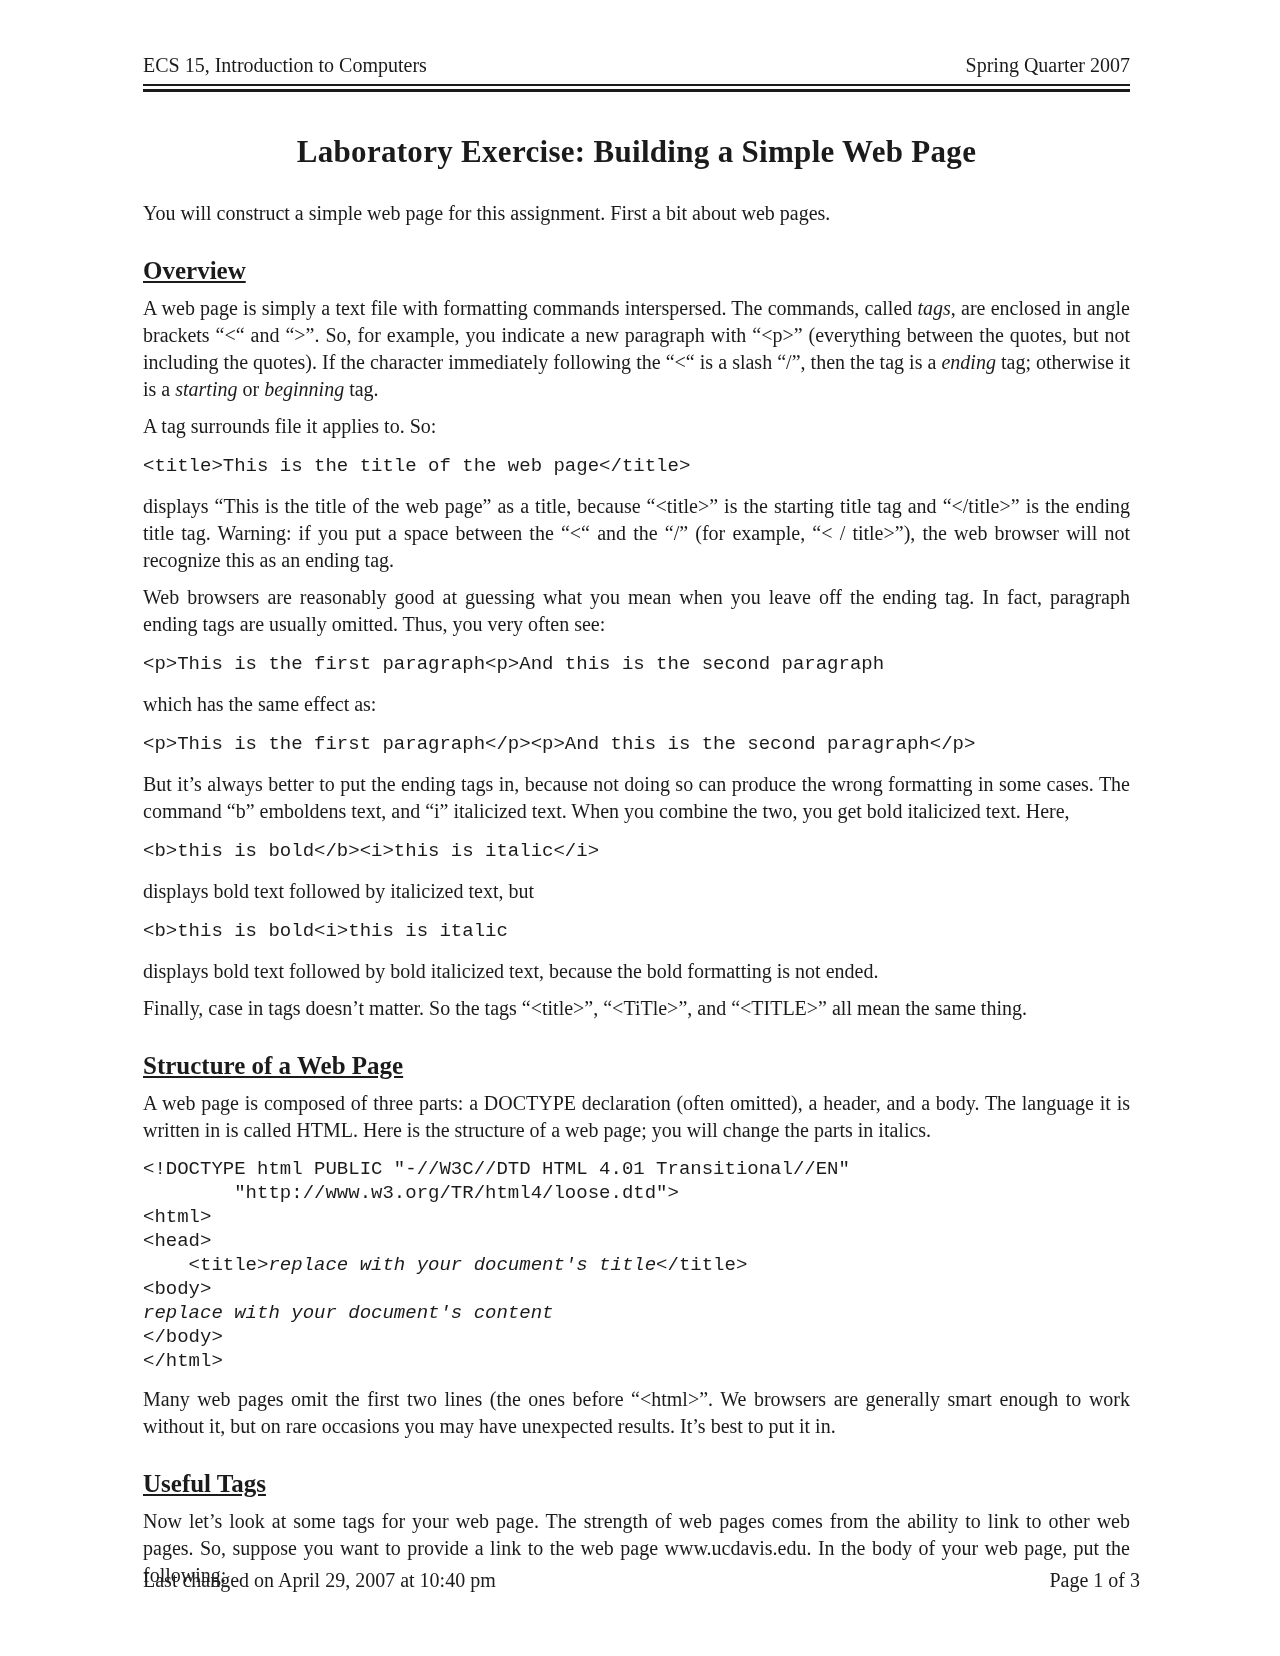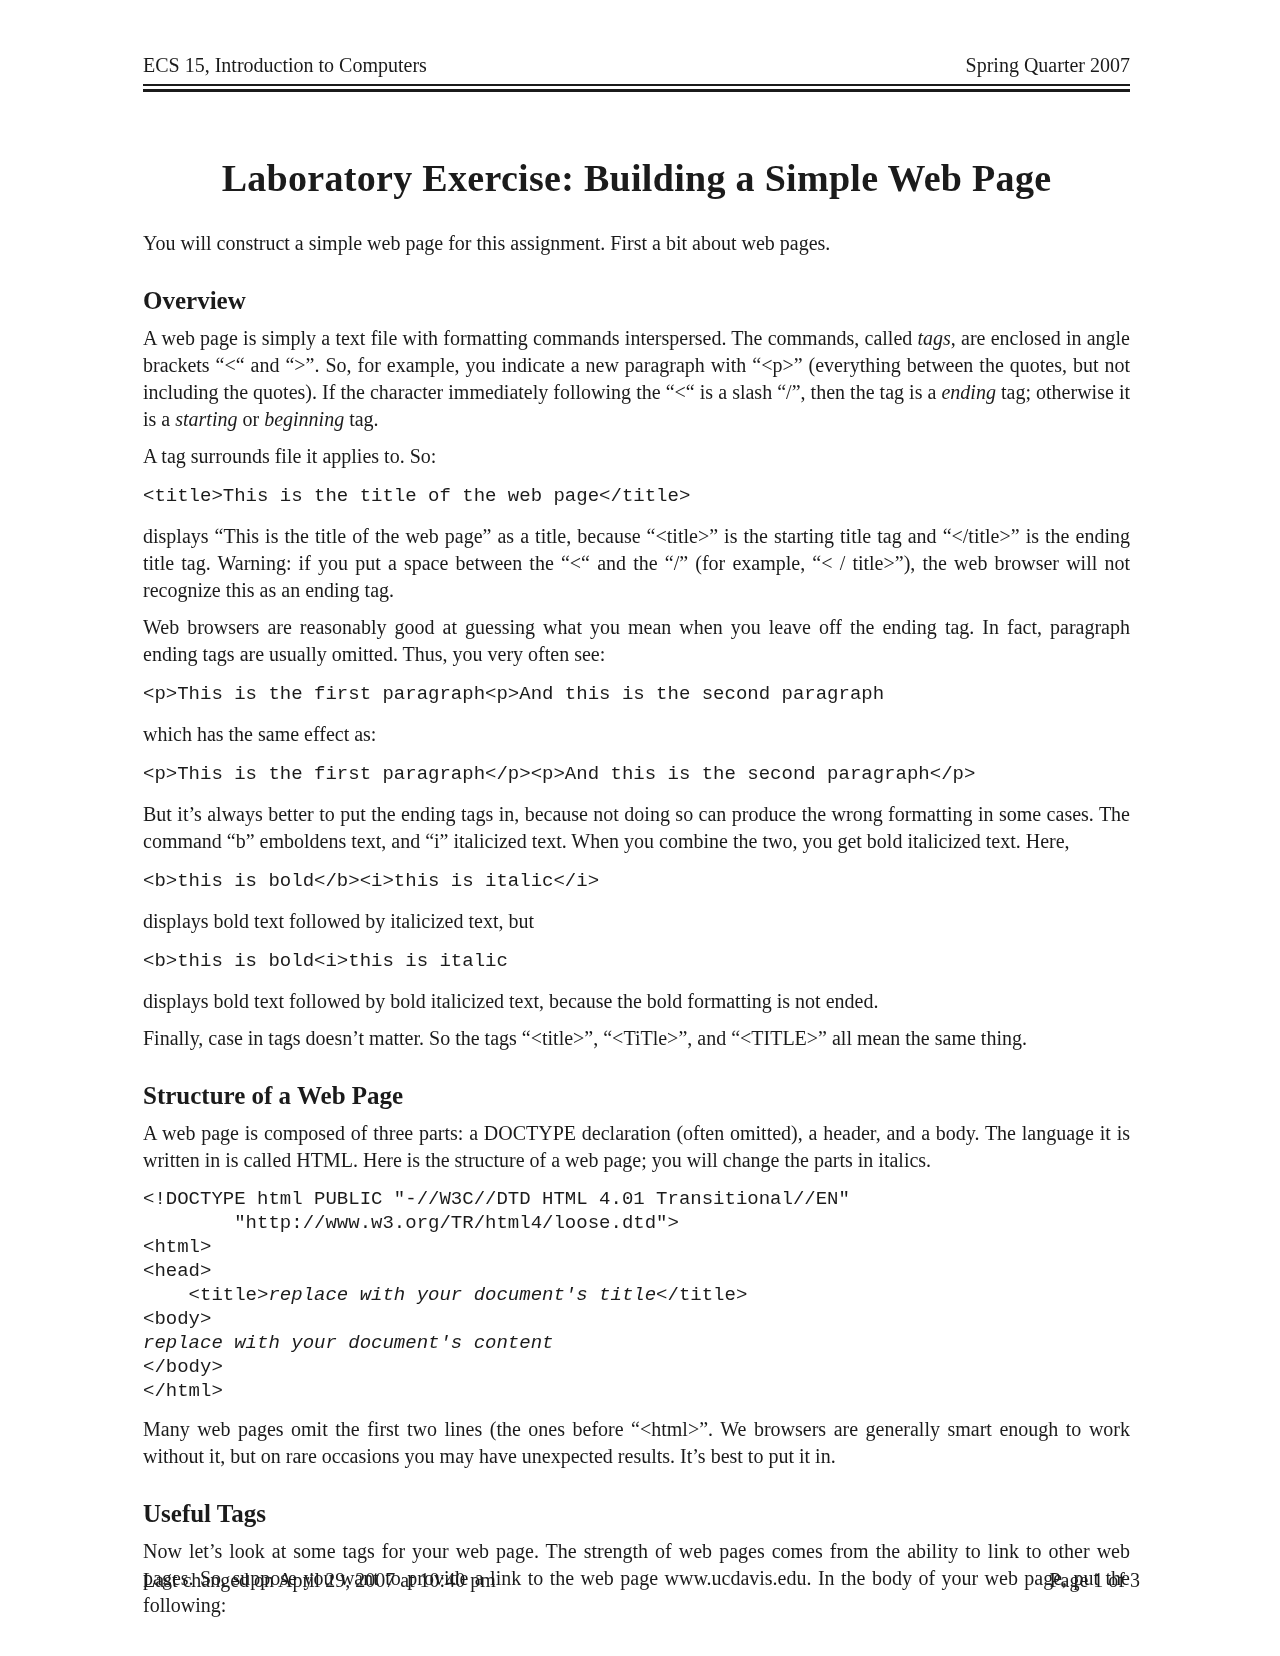--- a/index.html
+++ b/index.html
@@ -21,29 +21,30 @@
     font-size: 20px;
   }
   .header-rule {
     margin-top: 7px;
     height: 3px;
     border-top: 2px solid #1b1b1b;
     border-bottom: 3px solid #1b1b1b;
   }
   h1.doc-title {
     text-align: center;
-    font-size: 38px;
+    font-size: 31px;
     font-weight: bold;
-    margin: 64px 0 30px 0;
+    margin: 42px 0 30px 0;
     letter-spacing: 0.3px;
   }
   h2.section-heading {
     font-size: 25px;
     font-weight: bold;
     margin: 30px 0 7px 0;
+    text-decoration: underline;
   }
   p.body-par {
     font-size: 20px;
     line-height: 27px;
     margin: 10px 0;
     text-align: justify;
   }
   .code-line {
     font-family: "Liberation Mono", "DejaVu Sans Mono", monospace;
     font-size: 19px;

